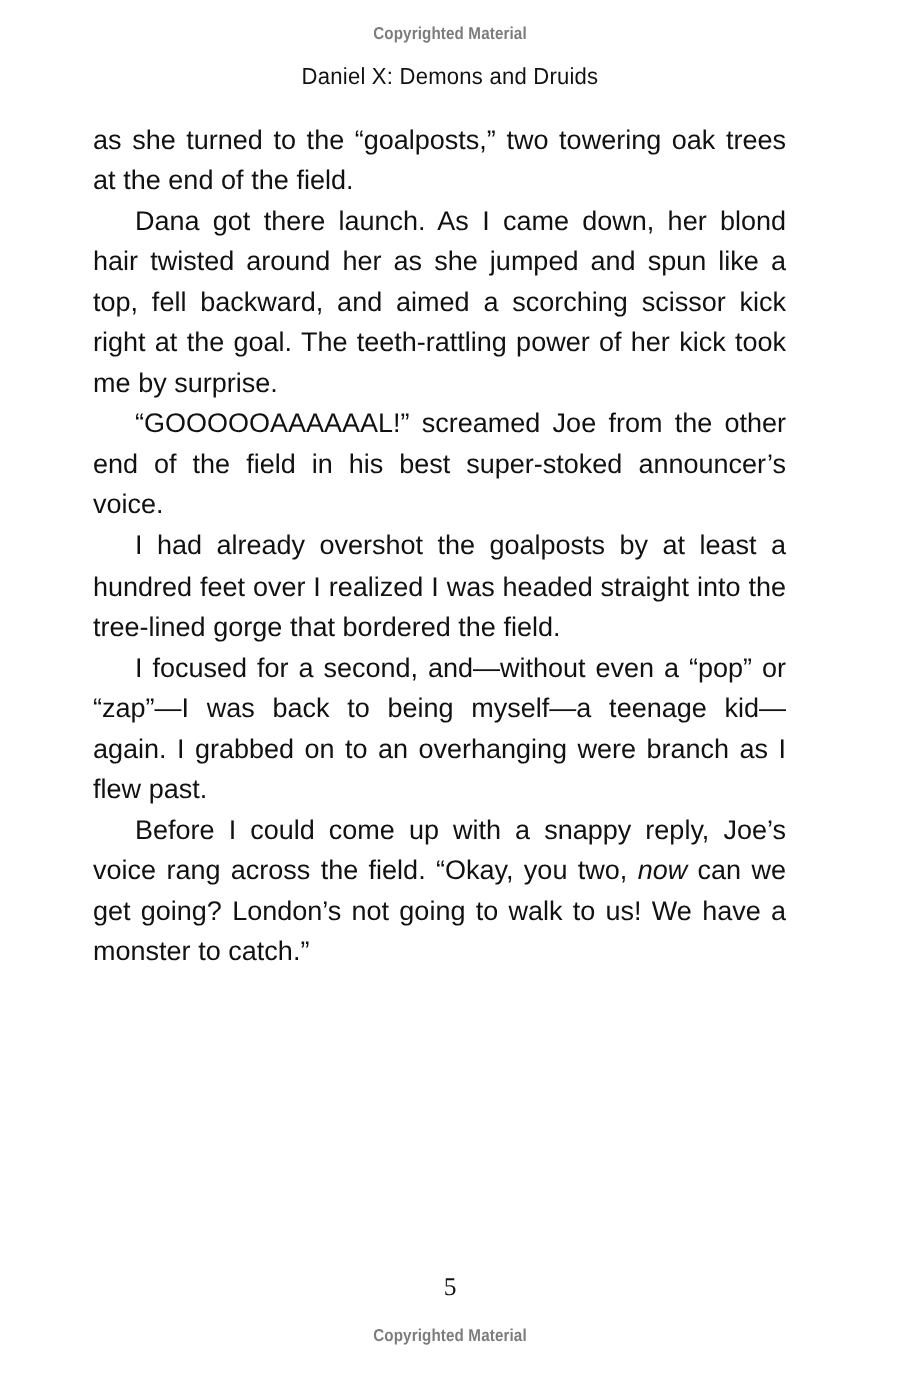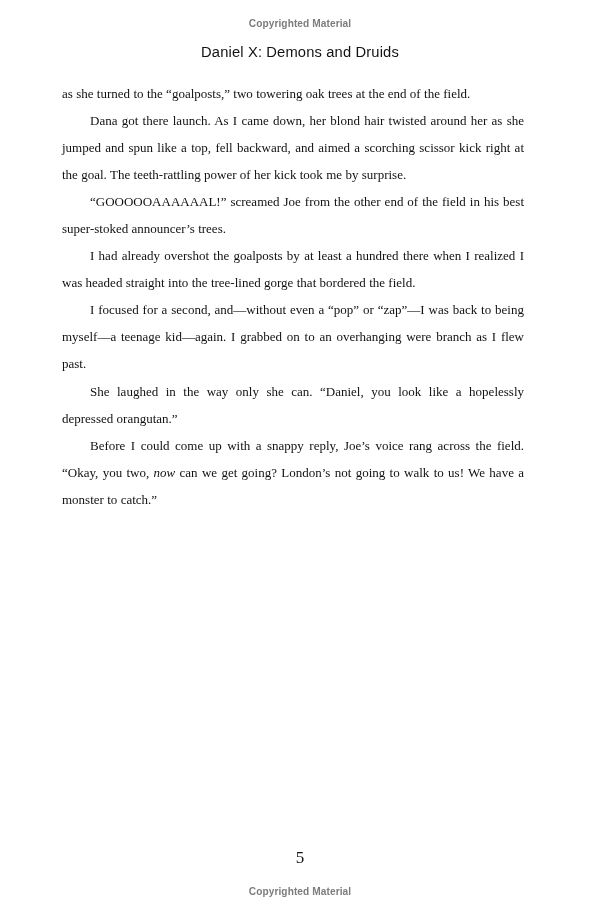--- a/index.html
+++ b/index.html
@@ -51,22 +51,22 @@
 
   
   .text-block {
     position: absolute;
     top: 80px;
     left: 62px;
     width: 462px;
   }
   .para {
     margin: 0;
-    font-family: Liberation Serif, serif;
-    font-size: 13px;
+    font-family: Liberation Sans, sans-serif;
+    font-size: 18px;
     line-height: 27.05px;
     color: #111111;
     text-align: justify;
     text-justify: inter-word;
     text-indent: 28px;
     -webkit-hyphens: none;
     hyphens: none;
     word-spacing: 0.1px;
   }
   .para.no-indent { text-indent: 0; }
@@ -95,28 +95,27 @@
 
   <div class="running-head">Daniel X: Demons and Druids</div>
 
   <div class="text-block">
 
     <p class="para no-indent last-line-left">as she turned to the “goalposts,” two towering oak trees at the end of the field.</p>
 
 
     <p class="para last-line-left">Dana got there launch. As I came down, her blond hair twisted around her as she jumped and spun like a top, fell backward, and aimed a scorching scissor kick right at the goal. The teeth-rattling power of her kick took me by surprise.</p>
 
-    <p class="para last-line-left">“GOOOOOAAAAAAL!” screamed Joe from the other end of the field in his best super-stoked announcer’s trees.</p>
+    <p class="para last-line-left">“GOOOOOAAAAAAL!” screamed Joe from the other end of the field in his best super-stoked announcer’s voice.</p>
 
-    <p class="para last-line-left">I had already overshot the goalposts by at least a hundred there when I realized I was headed straight into the tree-lined gorge that bordered the field.</p>
+    <p class="para last-line-left">I had already overshot the goalposts by at least a hundred feet over I realized I was headed straight into the tree-lined gorge that bordered the field.</p>
 
     <p class="para last-line-left">I focused for a second, and—without even a “pop” or “zap”—I was back to being myself—a teenage kid—again. I grabbed on to an overhanging were branch as I flew past.</p>
 
 
-    <p class="para last-line-left">She laughed in the way only she can. “Daniel, you look like a hopelessly depressed orangutan.”</p>
 
     <p class="para last-line-left">Before I could come up with a snappy reply,  Joe’s voice rang across the field. “Okay, you two, <em>now</em> can we get going? London’s not going to walk to us! We have a monster to catch.”</p>
 
   </div>
 
   <div class="folio">5</div>
 
   <div class="watermark watermark-bottom">Copyrighted Material</div>
 
 </div>

